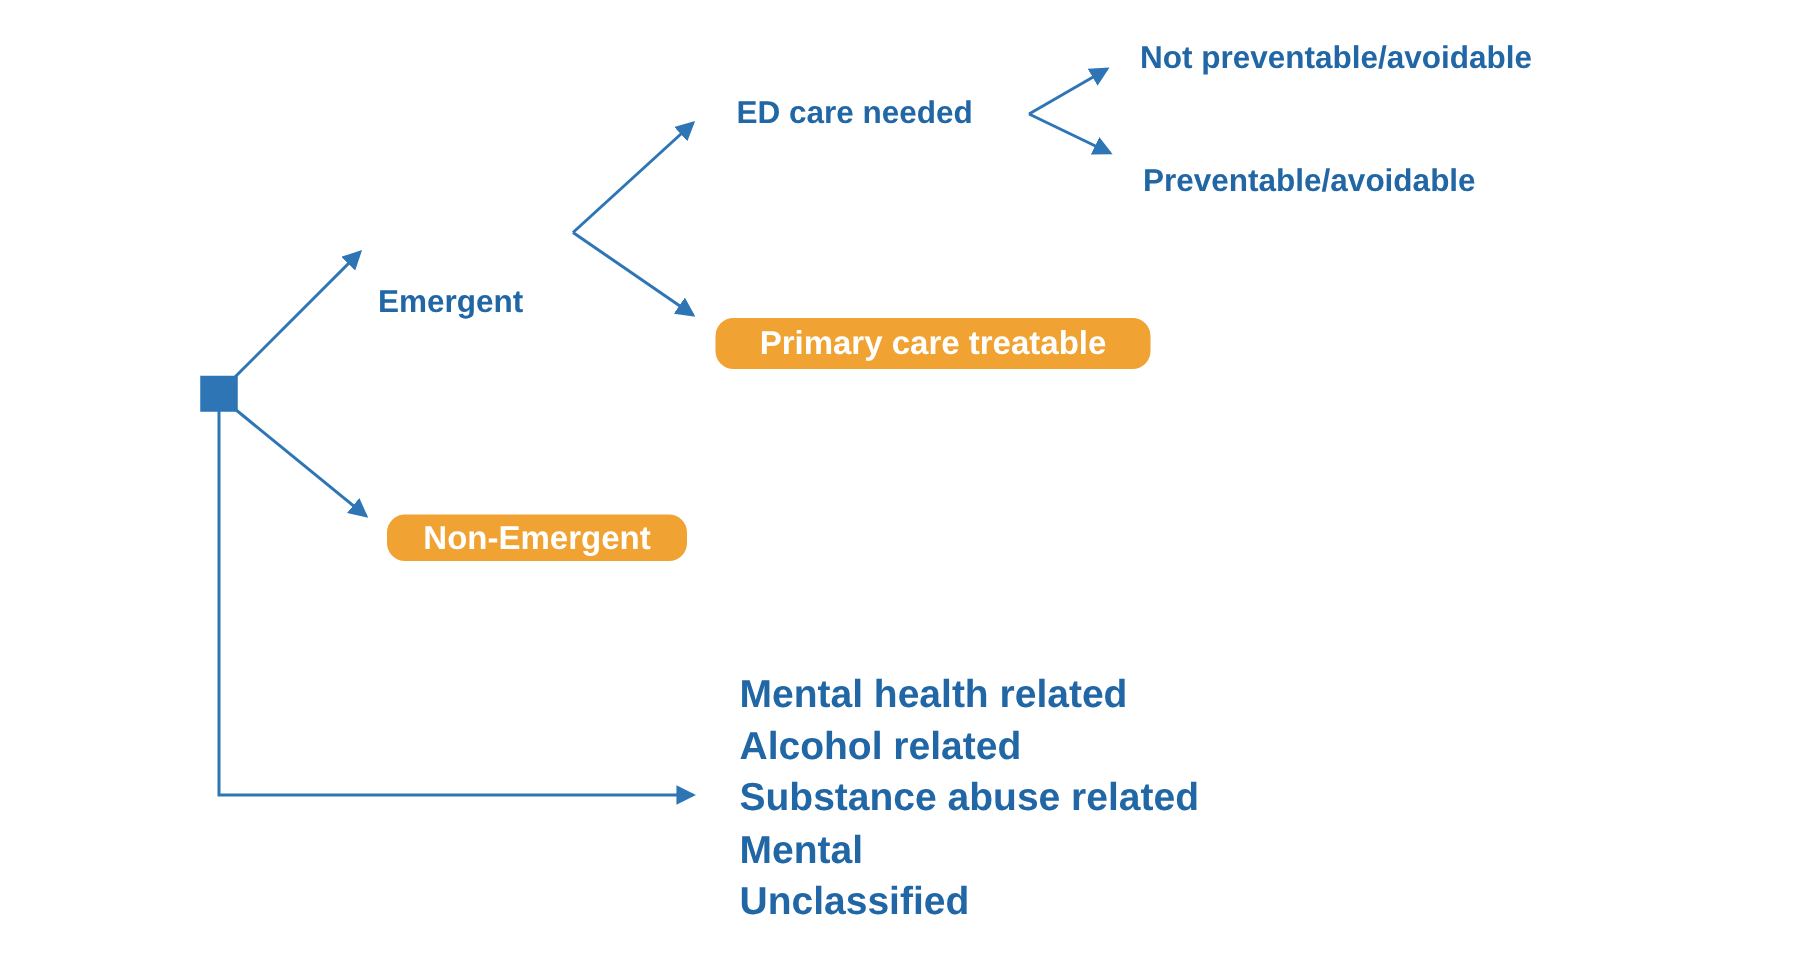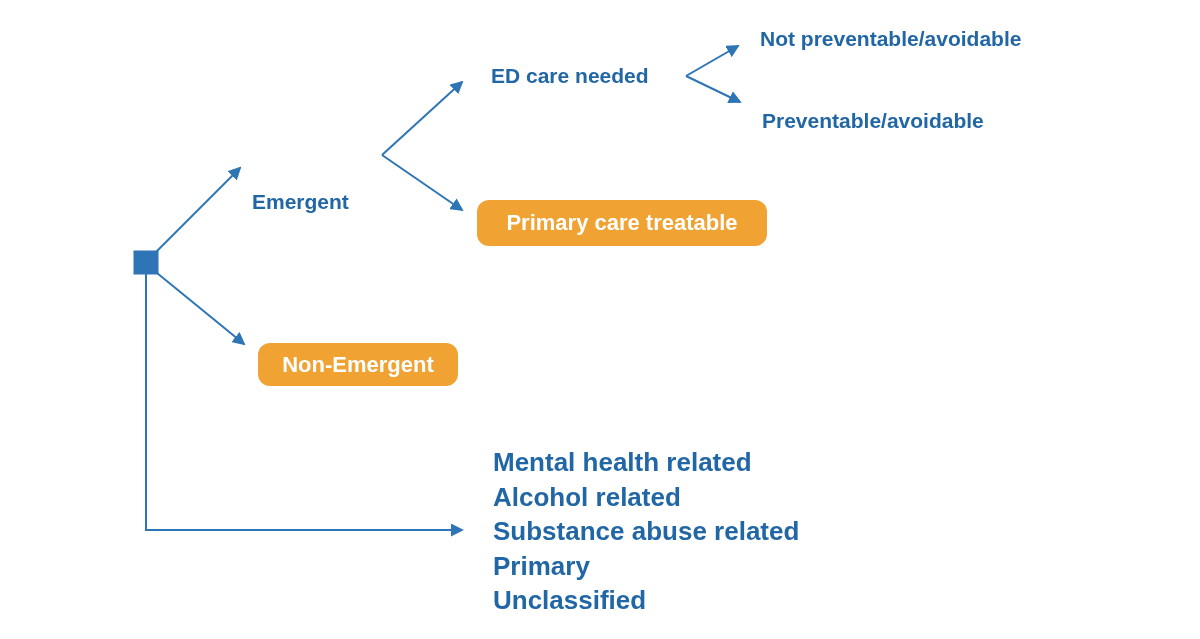--- a/index.html
+++ b/index.html
@@ -48,22 +48,22 @@
     background: var(--pill-orange, #F0A232);
     color: var(--pill-text, #ffffff);
     font-weight: bold;
     font-size: 22px;
     border-radius: 12px;
     display: flex;
     align-items: center;
     justify-content: center;
     white-space: nowrap;
   }
-  .pill-primary-care { left: 477px; top: 200px; width: 290px; height: 46px; }
-  .pill-non-emergent { left: 258px; top: 343px; width: 200px; height: 43px; }
+  .pill-primary-care { left: 477px; top: 212px; width: 290px; height: 34px; }
+  .pill-non-emergent { left: 258px; top: 343px; width: 200px; height: 31px; }
 
   .label-emergent        { left: 252px; top: 143px; margin-top: 46px; }
   .label-ed-care-needed  { left: 491px; top: 63px; text-align: center;  }
   .label-not-preventable { left: 760px; top: 26px;  }
   .label-preventable     { left: 762px; top: 108px;  }
 
   .category-list {
     position: absolute;
     left: 493px;
     top: 445px;
@@ -117,17 +117,17 @@
   </div>
 
   <div class="pill pill-non-emergent">
     <span>Non-Emergent</span>
   </div>
 
   <div class="category-list">
     <span class="category-item">Mental health related</span>
     <span class="category-item">Alcohol related</span>
     <span class="category-item">Substance abuse related</span>
-    <span class="category-item">Primary</span>
+    <span class="category-item">Mental</span>
     <span class="category-item">Unclassified</span>
   </div>
 
 </div>
 
 </body></html>

